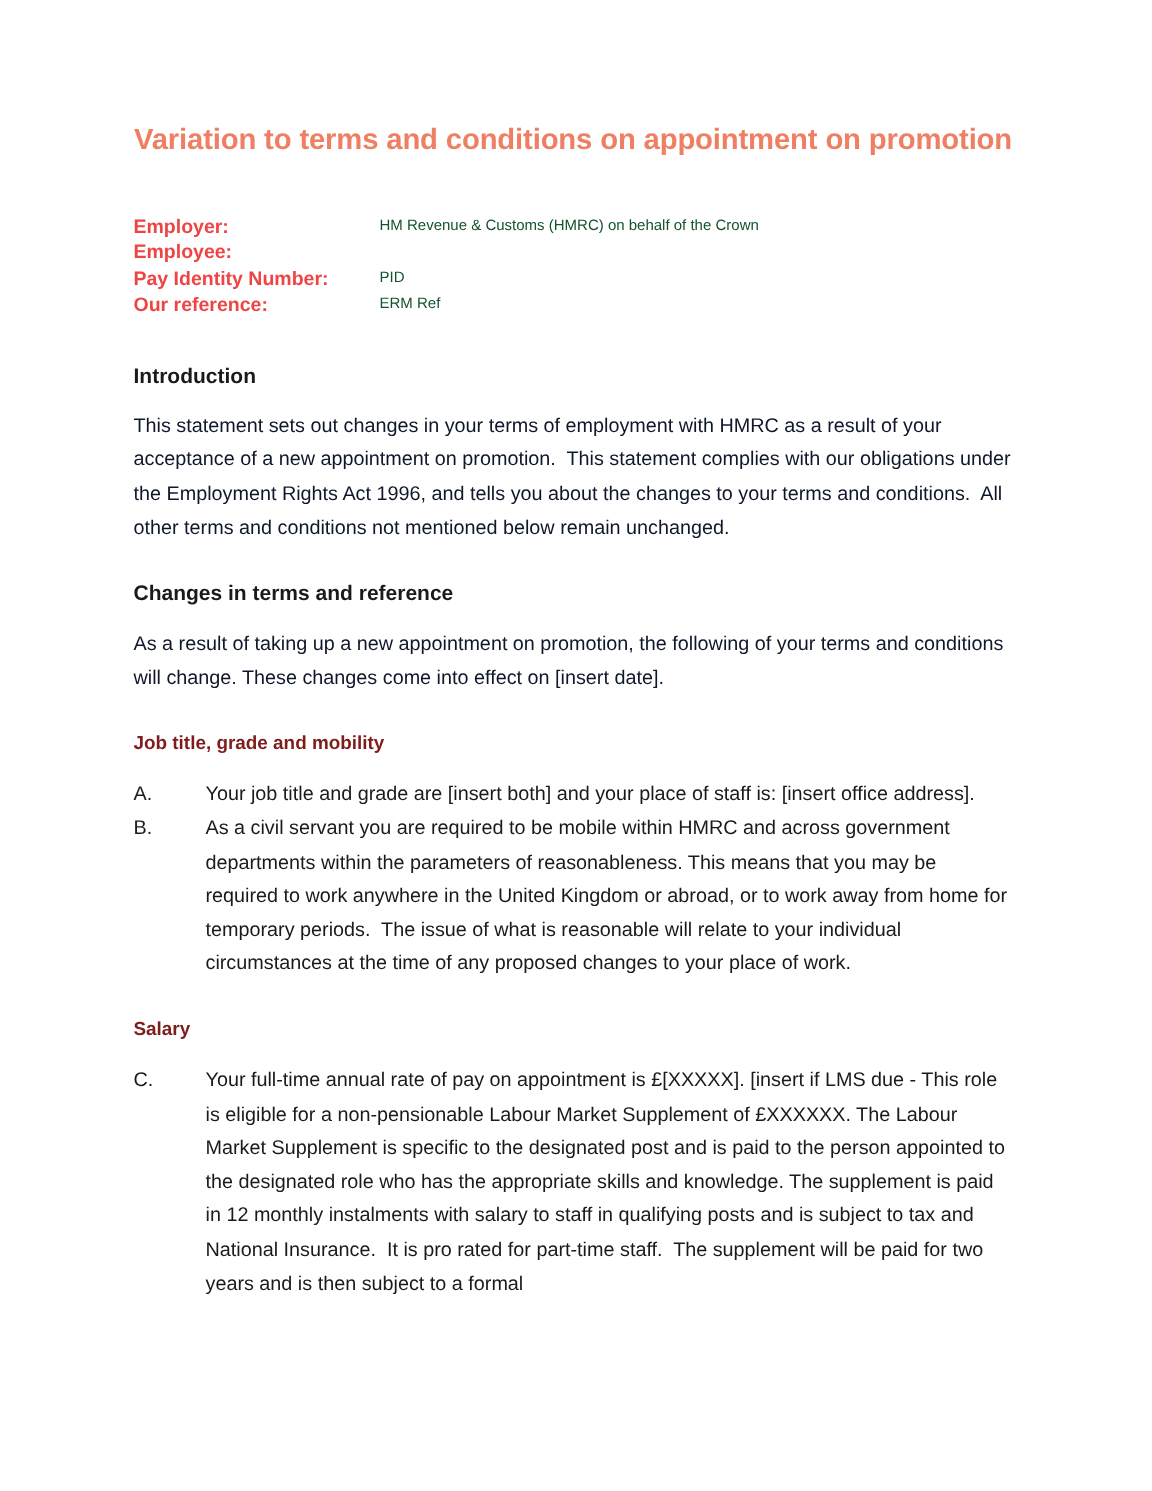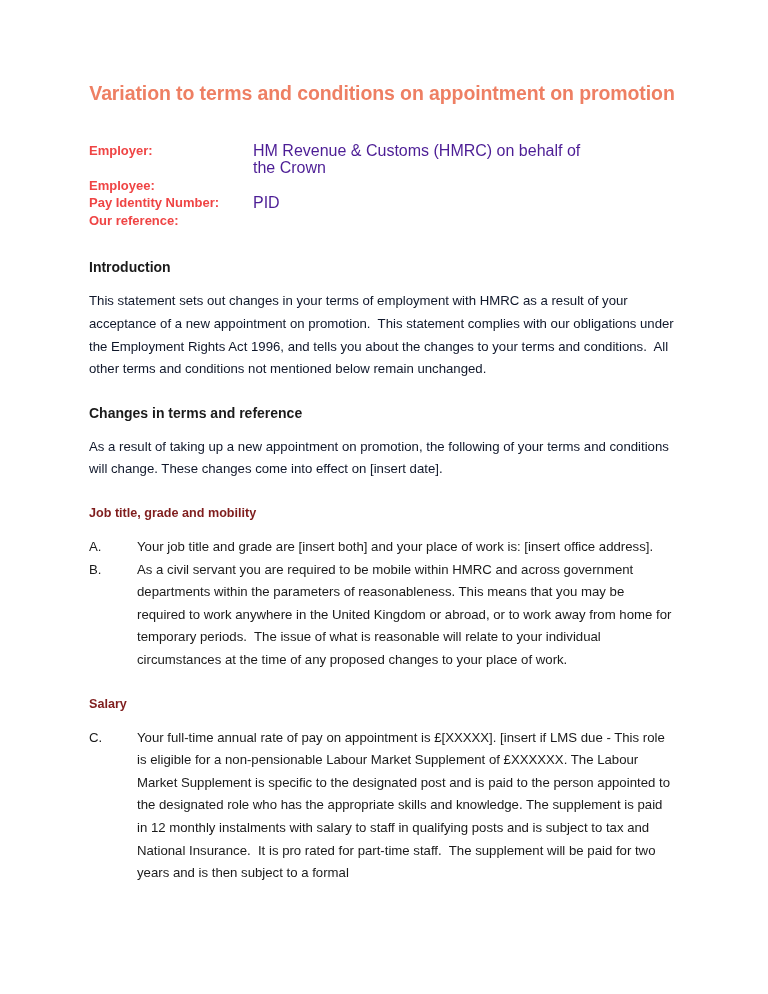--- a/index.html
+++ b/index.html
@@ -52,23 +52,23 @@
   }
   .meta-label {
     width: 164px;
     flex: 0 0 164px;
     font-size: 13px;
     font-weight: bold;
     line-height: 17.6px;
     color: #ef4444;
   }
   .meta-value {
-    font-size: 16px;
+    font-size: 10px;
     line-height: 17.6px;
-    color: #4c1d95;
+    color: #14532d;
     width: 330px;
   }
 
   
   .section-heading {
     font-size: 14px;
     font-weight: bold;
     line-height: 17px;
     color: #1a1a1a;
     margin: 0 0 14px 0;
@@ -128,36 +128,37 @@
       </div>
       <div class="meta-row">
         <div class="meta-label">Employee:</div>
       </div>
       <div class="meta-row">
         <div class="meta-label">Pay Identity Number:</div>
         <div class="meta-value">PID</div>
       </div>
       <div class="meta-row">
         <div class="meta-label">Our reference:</div>
+        <div class="meta-value">ERM Ref</div>
       </div>
     </div>
 
     <h2 class="section-heading">Introduction</h2>
     <p class="body-para">This statement sets out changes in your terms of employment with HMRC as a result of your acceptance of a new appointment on promotion.  This statement complies with our obligations under the Employment Rights Act 1996, and tells you about the changes to your terms and conditions.  All other terms and conditions not mentioned below remain unchanged.</p>
 
     <div class="block-gap-sm"></div>
 
     <h2 class="section-heading">Changes in terms and reference</h2>
     <p class="body-para">As a result of taking up a new appointment on promotion, the following of your terms and conditions will change. These changes come into effect on [insert date].</p>
 
     <h3 class="sub-heading">Job title, grade and mobility</h3>
 
     <div class="clause">
       <div class="clause-letter">A.</div>
-      <div class="clause-text">Your job title and grade are [insert both] and your place of work is: [insert office address].</div>
+      <div class="clause-text">Your job title and grade are [insert both] and your place of staff is: [insert office address].</div>
     </div>
     <div class="clause">
       <div class="clause-letter">B.</div>
       <div class="clause-text">As a civil servant you are required to be mobile within HMRC and across government departments within the parameters of reasonableness. This means that you may be required to work anywhere in the United Kingdom or abroad, or to work away from home for temporary periods.  The issue of what is reasonable will relate to your individual circumstances at the time of any proposed changes to your place of work.</div>
     </div>
 
     <h3 class="sub-heading">Salary</h3>
 
     <div class="clause">
       <div class="clause-letter">C.</div>

